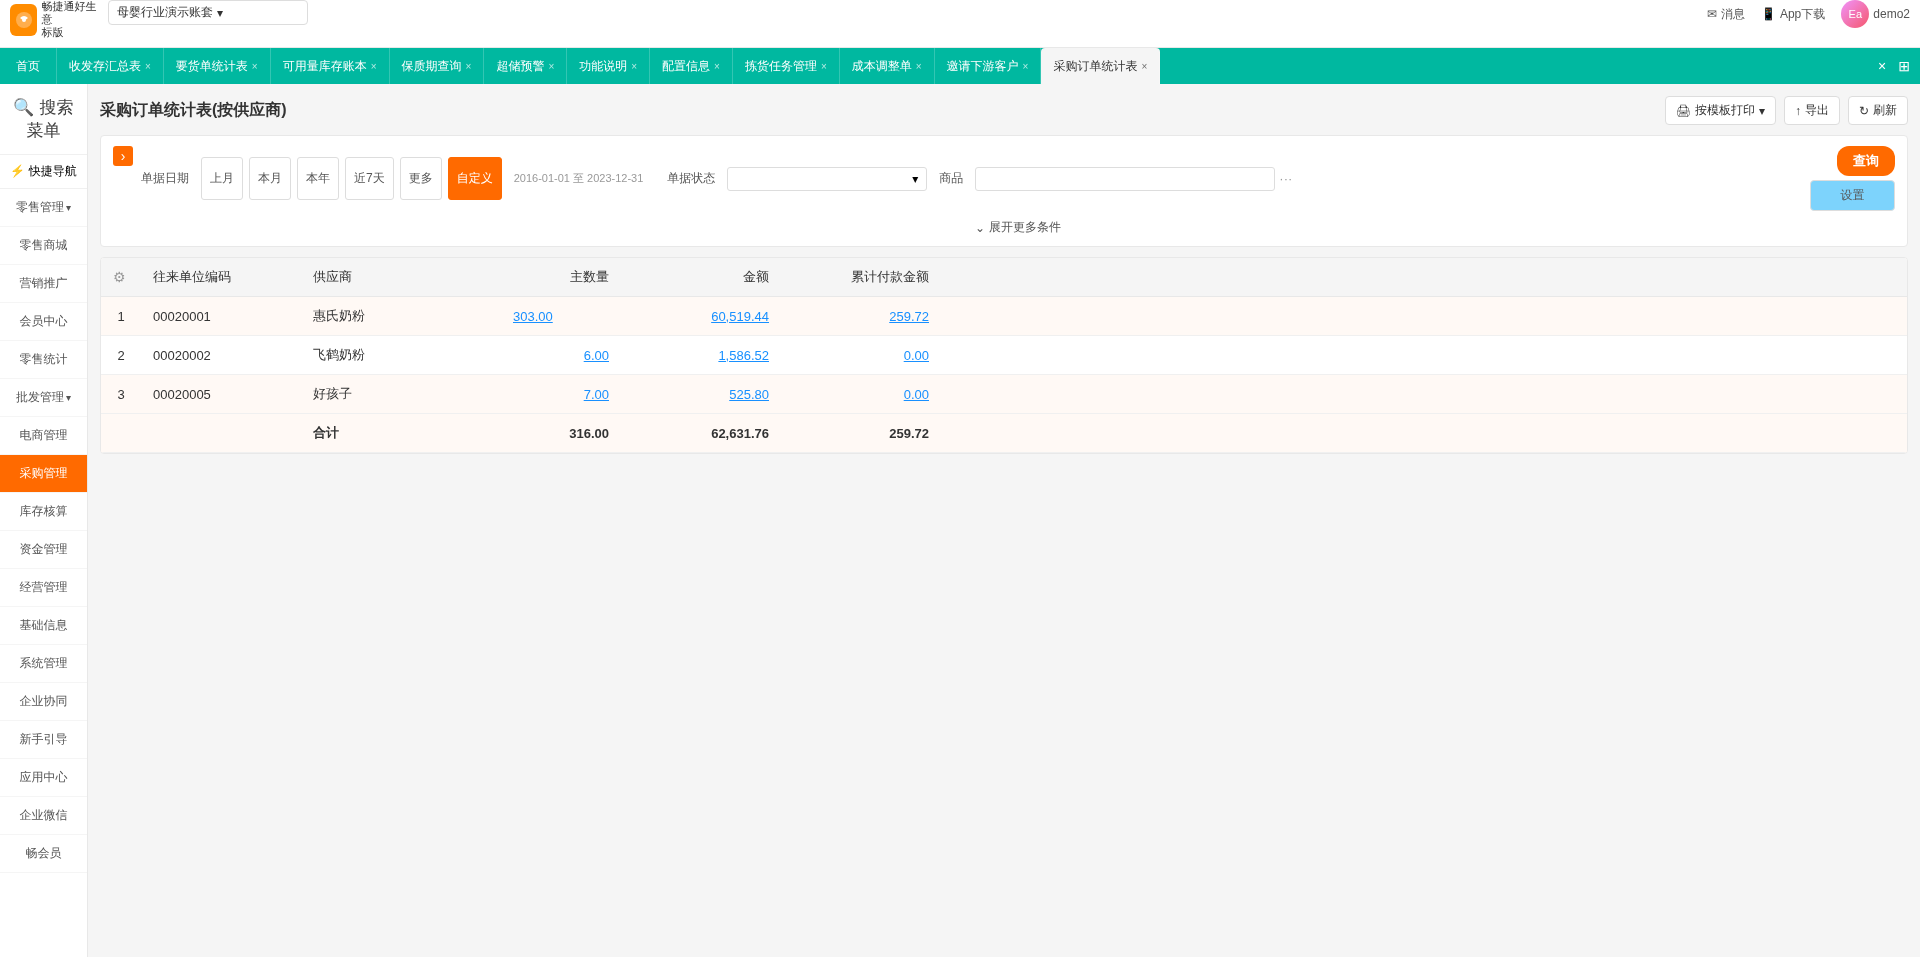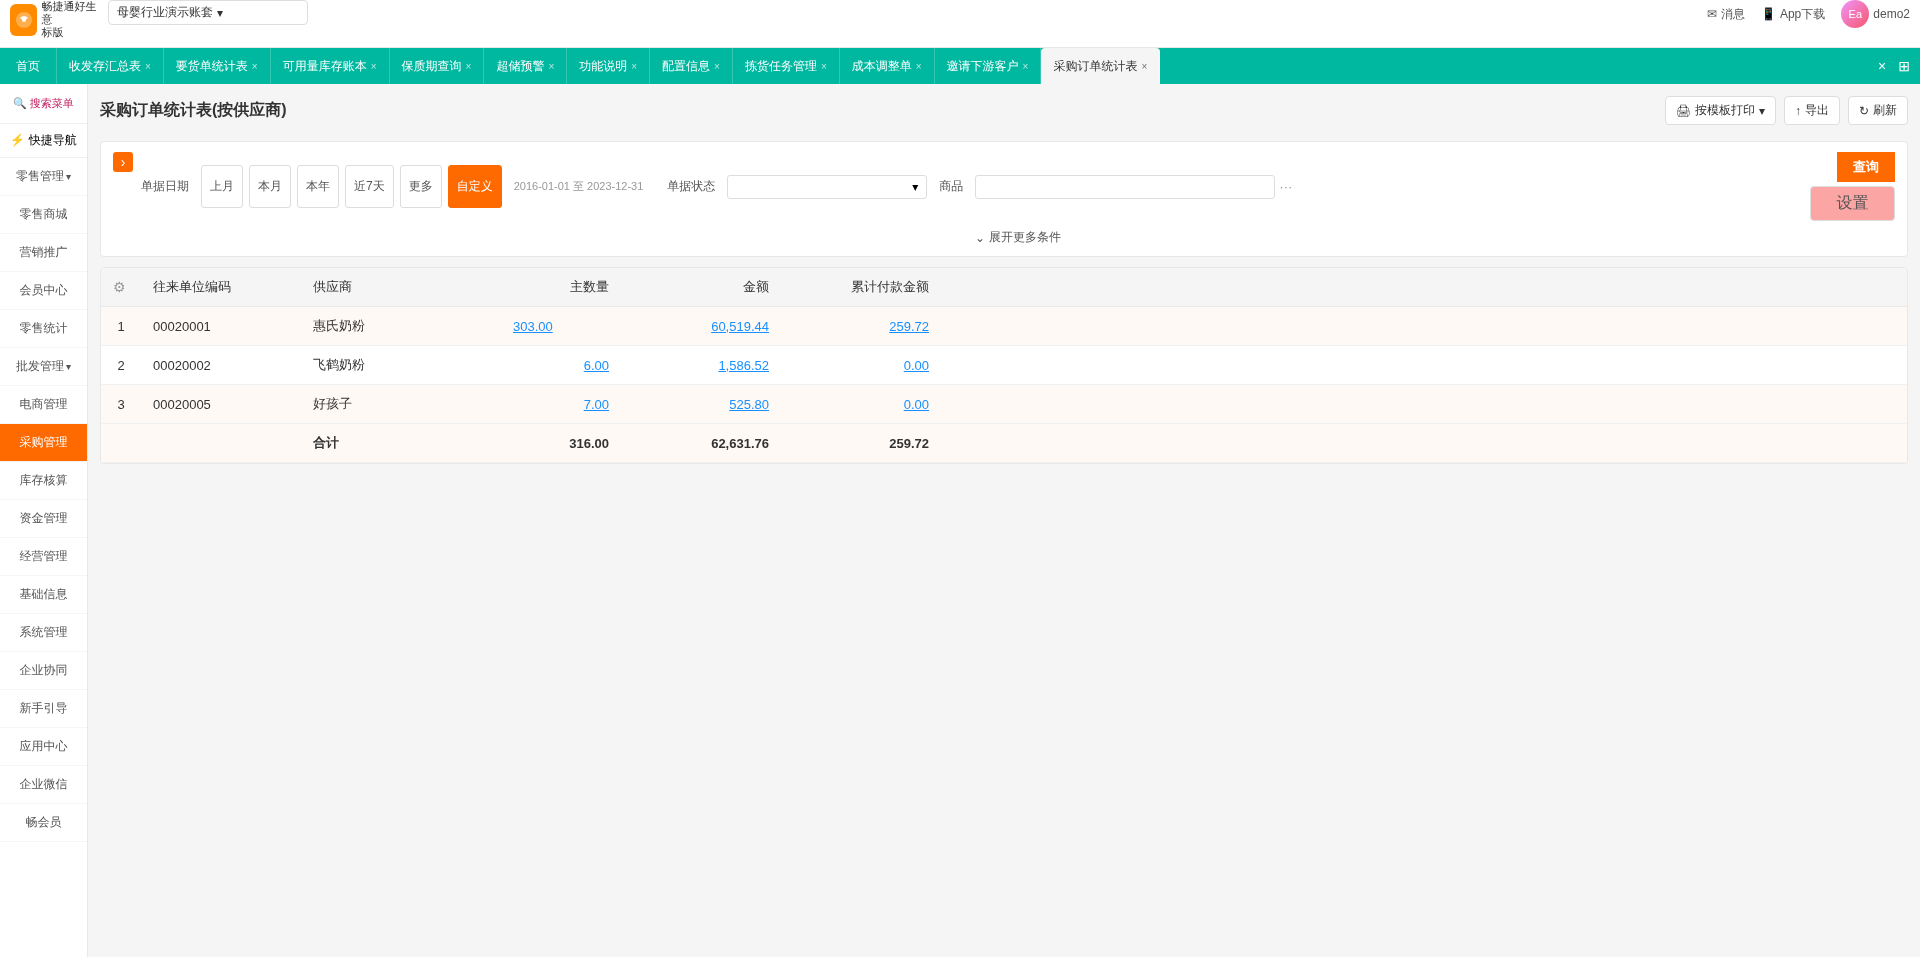--- a/index.html
+++ b/index.html
@@ -101,21 +101,21 @@
       border-right: 1px solid #e8e8e8;
       overflow-y: auto;
       flex-shrink: 0;
     }
     .sidebar-search {
       padding: 8px 6px;
       border-bottom: 1px solid #f0f0f0;
     }
     .sidebar-search-btn {
       width: 100%; background: none; border: none;
-      font-size: 11px; color: #be185d; cursor: pointer;
+      font-size: 17px; color: #404040; cursor: pointer;
       padding: 4px; text-align: center;
     }
     .sidebar-nav-btn {
       width: 100%; background: none; border: none;
       font-size: 12px; color: #000000; cursor: pointer;
       padding: 8px 4px; text-align: center;
       border-bottom: 1px solid #f0f0f0;
     }
     .sidebar-item {
       width: 100%;
@@ -138,21 +138,21 @@
     .content-area {
       flex: 1;
       overflow: auto;
       background: #f5f5f5;
       padding: 12px;
     }
 
     
     .page-header {
       display: flex; align-items: center; justify-content: space-between;
-      margin-bottom: 16px;
+      margin-bottom: 10px;
     }
     .page-title {
       font-size: 16px; font-weight: bold; color: #333;
     }
     .page-actions {
       display: flex; align-items: center; gap: 8px;
     }
     .btn-template-print {
       display: flex; align-items: center; gap: 4px;
       border: 1px solid #ddd; background: white;
@@ -204,27 +204,27 @@
     }
     .btn-more-filter {
       display: flex; align-items: center; gap: 4px;
       border: none; background: none;
       font-size: 12px; color: #555; cursor: pointer;
       margin: 8px auto 0;
       text-align: center; width: 100%; justify-content: center;
     }
     .btn-query {
       background: #ff6a00; color: white; border: none;
-      border-radius: 0; padding: 6px 16px;
+      border-radius: 12px; padding: 6px 16px;
       font-size: 13px; cursor: pointer; font-weight: bold; margin-left: 27px;
     }
     .btn-settings {
-      background: #fca5a5; color: #555; border: 1px solid #ddd;
+      background: #7dd3fc; color: #555; border: 1px solid #ddd;
       border-radius: 4px; padding: 6px 4px;
-      font-size: 16px; cursor: pointer;
+      font-size: 12px; cursor: pointer;
     }
     .query-actions {
       display: flex; flex-direction: column; gap: 4px;
       margin-left: 12px;
     }
 
     
     .table-container {
       background: white;
       border-radius: 4px;

